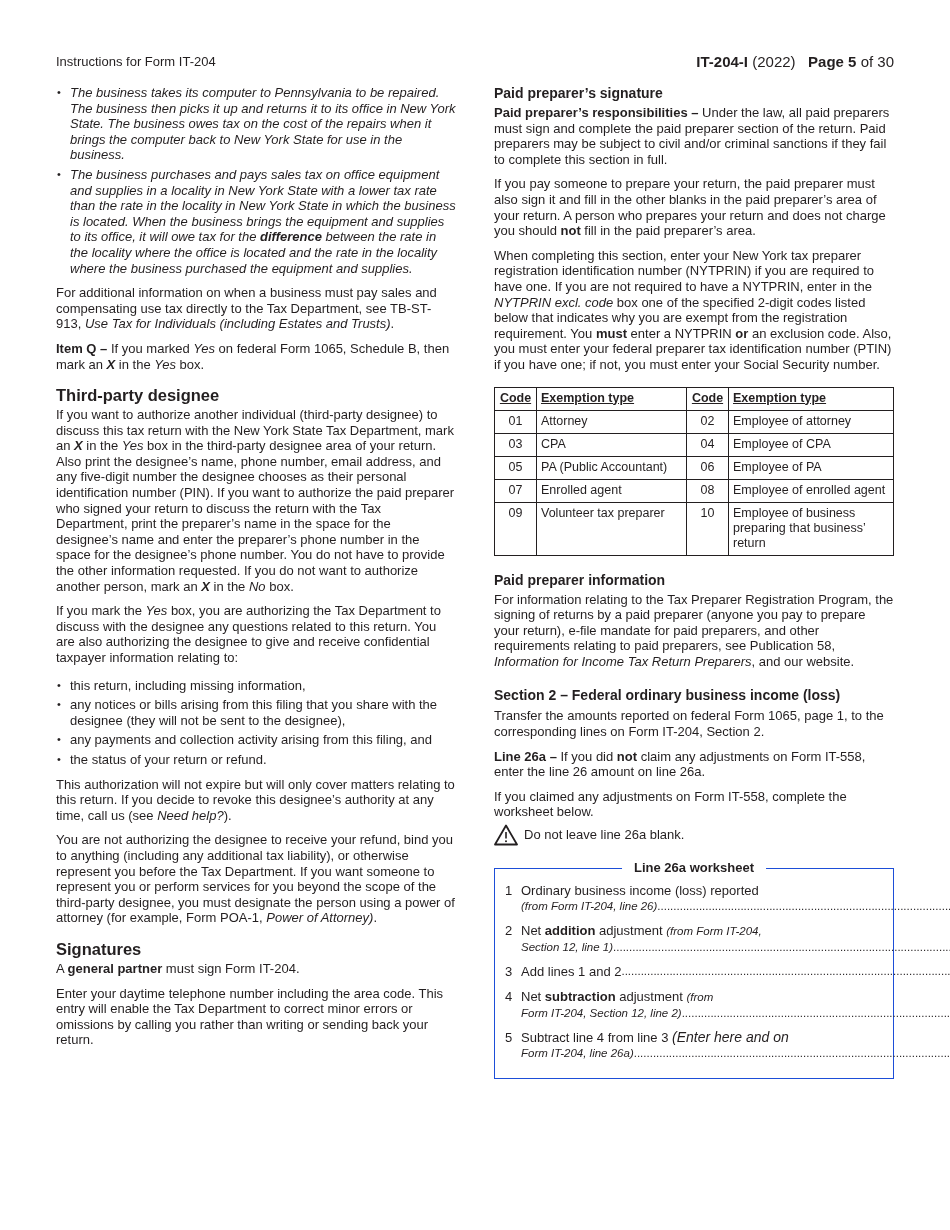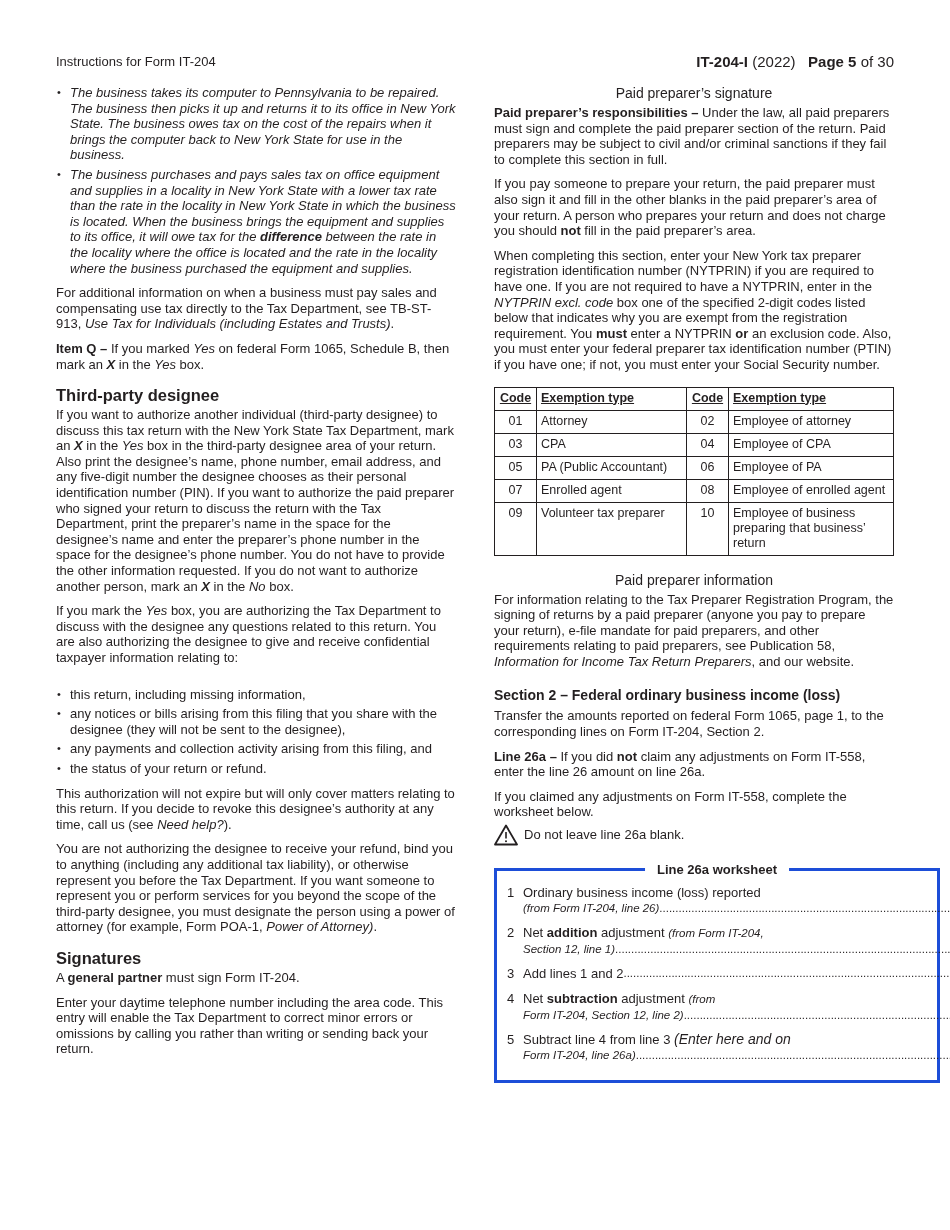--- a/index.html
+++ b/index.html
@@ -7,34 +7,34 @@
   body { font-family: "Liberation Sans", sans-serif; color: #231f20; font-size: 13px; line-height: 15.6px; position: relative; }
   .header-left { position: absolute; left: 56px; top: 54px; font-size: 13px; }
   .header-right { position: absolute; right: 56px; top: 54px; font-size: 15px; }
   .b { font-weight: bold; }
   .i { font-style: italic; }
   .col { position: absolute; top: 85px; width: 400px; }
   .col-left { left: 56px; }
   .col-right { left: 494px; }
   p { margin-bottom: 9px; }
   h2 { font-size: 16.5px; font-weight: bold; line-height: 19px; margin-top: 14px; margin-bottom: 2px; }
-  h3 { font-size: 14px; font-weight: normal; line-height: 17px; margin-bottom: 3px; text-align: center; }
+  h3 { font-size: 14px; font-weight: bold; line-height: 17px; margin-bottom: 3px; }
   h1 { font-size: 14px; font-weight: bold; line-height: 21px; margin-top: 16px; margin-bottom: 2px; }
   ul.bullets { list-style: none; margin-bottom: 9px; }
   ul.bullets li { position: relative; padding-left: 14px; margin-bottom: 4px; }
   ul.bullets li::before { content: "•"; position: absolute; left: 1px; top: 0; font-style: normal; font-size: 11px; }
   .italic-list li { font-style: italic; }
   table.codes { border-collapse: collapse; width: 400px; margin-top: 14px; margin-bottom: 16px; font-size: 12.5px; }
   table.codes th, table.codes td { border: 1px solid #231f20; padding: 3px 4px 4px 4px; vertical-align: top; text-align: left; line-height: 15px; }
   table.codes th { font-weight: bold; text-decoration: underline; }
   table.codes td.code, table.codes th.code { text-align: center; width: 42px; }
   table.codes .sep { border-left: 1.5px solid #231f20; }
   .warn { display: flex; align-items: center; margin-top: 4px; }
   .warn svg { width: 24px; height: 22px; margin-right: 6px; }
-  .worksheet { position: relative; border: 3px solid #1d4ed8; width: 446px; margin-top: 22px; padding: 14px 10px 8px 10px; }
+  .worksheet { position: relative; border: 1px solid #1d4ed8; width: 400px; margin-top: 22px; padding: 14px 10px 8px 10px; }
   .ws-title { position: absolute; top: -9px; left: 50%; transform: translateX(-50%); background: #fff; padding: 0 12px; font-weight: bold; font-size: 13px; white-space: nowrap; }
   .ws-line { display: flex; margin-bottom: 9px; font-size: 13px; }
   .ws-num { width: 16px; flex: none; }
   .ws-body { flex: 1; }
   .ws-sub { display: flex; align-items: flex-end; font-size: 11.5px; font-style: italic; }
   .ws-sub .dots { flex: 1; overflow: hidden; white-space: nowrap; font-style: normal; }
   .ws-sub .dots::after { content: " ..............................................................................................................................."; }
 </style>
 </head>
 <body>
@@ -53,21 +53,21 @@
     <li><span>The business purchases and pays sales tax on office equipment and supplies in a locality in New York State with a lower tax rate than the rate in the locality in New York State in which the business is located. When the business brings the equipment and supplies to its office, it will owe tax for the </span><span class="b">difference</span><span> between the rate in the locality where the office is located and the rate in the locality where the business purchased the equipment and supplies.</span></li>
   </ul>
 
   <p><span>For additional information on when a business must pay sales and compensating use tax directly to the Tax Department, see TB-ST-913, </span><span class="i">Use Tax for Individuals (including Estates and Trusts)</span><span>.</span></p>
 
   <p><span class="b">Item Q –</span><span> If you marked </span><span class="i">Yes</span><span> on federal Form 1065, Schedule B, then mark an </span><span class="b i">X</span><span> in the </span><span class="i">Yes</span><span> box.</span></p>
 
   <h2>Third-party designee</h2>
   <p><span>If you want to authorize another individual (third-party designee) to discuss this tax return with the New York State Tax Department, mark an </span><span class="b i">X</span><span> in the </span><span class="i">Yes</span><span> box in the third-party designee area of your return. Also print the designee’s name, phone number, email address, and any five-digit number the designee chooses as their personal identification number (PIN). If you want to authorize the paid preparer who signed your return to discuss the return with the Tax Department, print the preparer’s name in the space for the designee’s name and enter the preparer’s phone number in the space for the designee’s phone number. You do not have to provide the other information requested. If you do not want to authorize another person, mark an </span><span class="b i">X</span><span> in the </span><span class="i">No</span><span> box.</span></p>
 
-  <p style="margin-bottom:21px"><span>If you mark the </span><span class="i">Yes</span><span> box, you are authorizing the Tax Department to discuss with the designee any questions related to this return. You are also authorizing the designee to give and receive confidential taxpayer information relating to:</span></p>
+  <p style="margin-bottom:12px"><span>If you mark the </span><span class="i">Yes</span><span> box, you are authorizing the Tax Department to discuss with the designee any questions related to this return. You are also authorizing the designee to give and receive confidential taxpayer information relating to:</span></p>
   <ul class="bullets">
     <li>this return, including missing information,</li>
     <li>any notices or bills arising from this filing that you share with the designee (they will not be sent to the designee),</li>
     <li>any payments and collection activity arising from this filing, and</li>
     <li>the status of your return or refund.</li>
   </ul>
 
   <p><span>This authorization will not expire but will only cover matters relating to this return. If you decide to revoke this designee’s authority at any time, call us (see </span><span class="i">Need help?</span><span>).</span></p>
   <p><span>You are not authorizing the designee to receive your refund, bind you to anything (including any additional tax liability), or otherwise represent you before the Tax Department. If you want someone to represent you or perform services for you beyond the scope of the third-party designee, you must designate the person using a power of attorney (for example, Form POA-1, </span><span class="i">Power of Attorney)</span><span>.</span></p>
 

